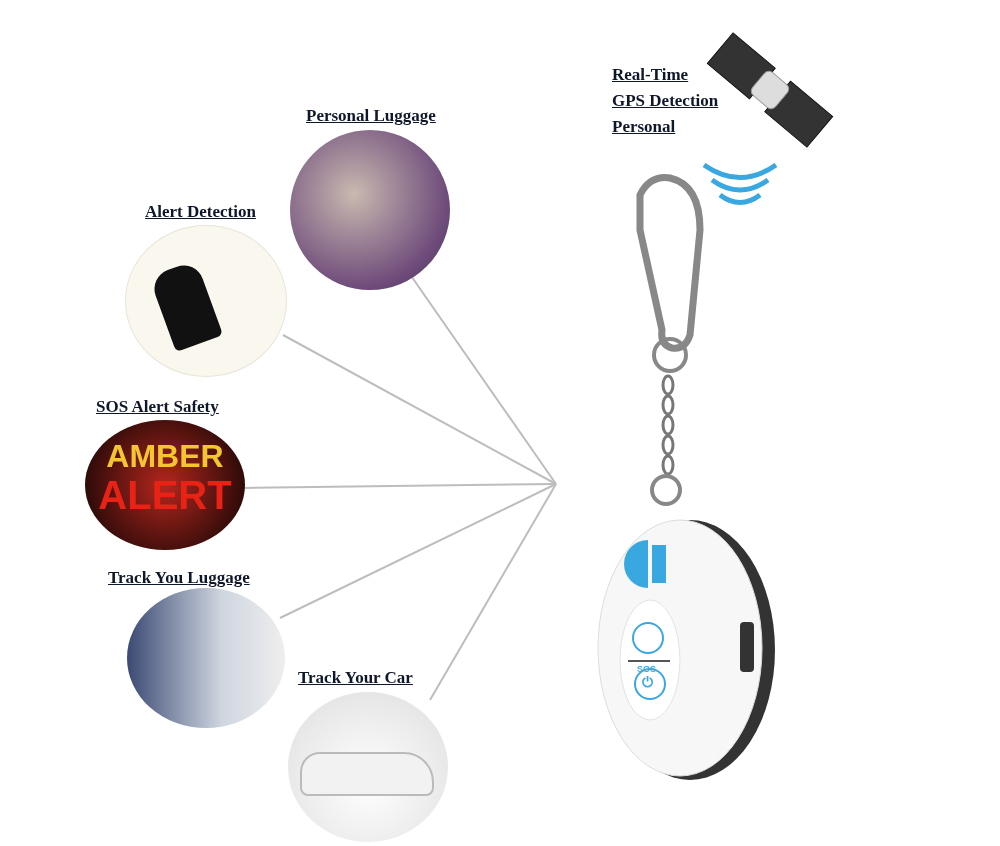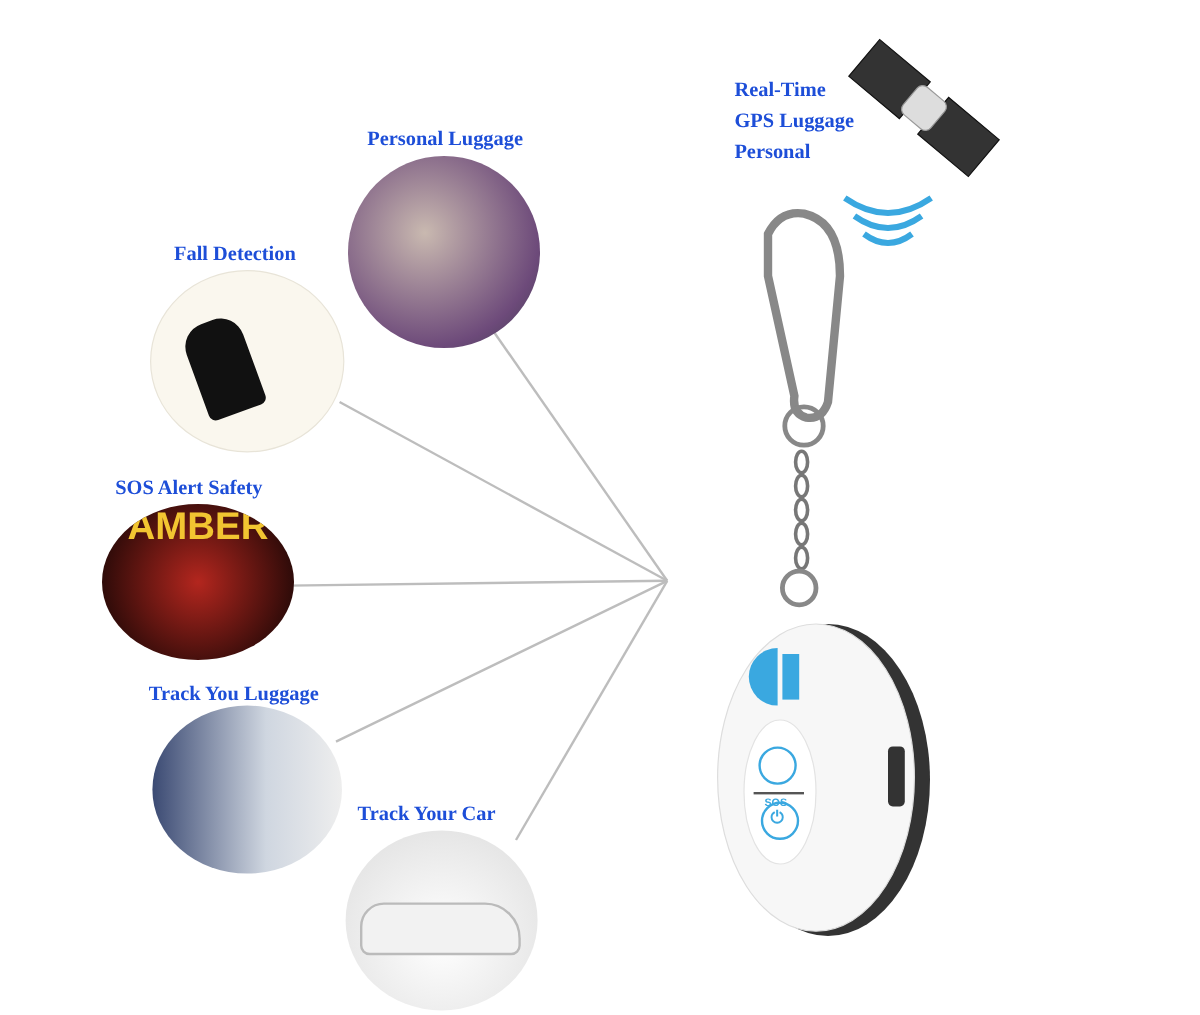--- a/index.html
+++ b/index.html
@@ -1,17 +1,17 @@
 <!DOCTYPE html>
 <html><head>
 <meta charset="utf-8">
 <style>
   html,body{margin:0;padding:0;background:#fff;}
   body{width:1000px;height:846px;position:relative;overflow:hidden;font-family:"Liberation Serif","DejaVu Serif",serif;}
-  .label{position:absolute;font-weight:bold;font-size:17px;color:#1d4ed8;white-space:nowrap;}
+  .label{position:absolute;font-weight:bold;font-size:17px;color:#0f172a;white-space:nowrap;text-decoration:underline;}
   .circle{position:absolute;border-radius:50%;overflow:hidden;}
   svg{position:absolute;left:0;top:0;}
 </style>
 </head>
 <body>
 
 <svg width="1000" height="846">
   <g stroke="#bdbdbd" stroke-width="2" fill="none">
     <line x1="400" y1="260" x2="556" y2="484"></line>
     <line x1="283" y1="335" x2="556" y2="484"></line>
@@ -53,38 +53,39 @@
 
   <g fill="none" stroke="#3aa8e0" stroke-width="5">
     <path d="M720 195 Q740 210 760 195"></path>
     <path d="M712 180 Q740 200 768 180"></path>
     <path d="M704 165 Q740 190 776 165"></path>
   </g>
 </svg>
 
 <div class="label" style="left:612px;top:62px;line-height:26px;">
   <div>Real-Time</div>
-  <div>GPS Luggage</div>
+  <div>GPS Detection</div>
   <div>Personal</div>
 </div>
 
 <div class="label" style="left:306px;top:106px;">Personal Luggage</div>
 <div class="circle" style="left:290px;top:130px;width:160px;height:160px;background:radial-gradient(circle at 40% 40%,#c9b9b0,#6d4a7a 70%,#3a3a4a);"></div>
 
-<div class="label" style="left:145px;top:202px;">Fall Detection</div>
+<div class="label" style="left:145px;top:202px;">Alert Detection</div>
 <div class="circle" style="left:125px;top:225px;width:160px;height:150px;background:#faf7ee;border:1px solid #e8e4d8;">
   <div style="position:absolute;left:35px;top:40px;width:50px;height:80px;background:#111;border-radius:20px 20px 6px 6px;transform:rotate(-20deg);"></div>
 </div>
 
 <div class="label" style="left:96px;top:397px;">SOS Alert Safety</div>
 <div class="circle" style="left:85px;top:420px;width:160px;height:130px;background:radial-gradient(circle,#b3261e,#2a0a08 80%);text-align:center;font-family:'Liberation Sans',sans-serif;font-weight:bold;">
-  <div style="color:#f2c531;font-size:32px;">AMBER</div>
+  <div style="color:#f2c531;font-size:32px;margin-top:18px;">AMBER</div>
+  <div style="color:#e82316;font-size:40px;line-height:40px;">ALERT</div>
 </div>
 
-<div class="label" style="left:124px;top:568px;">Track You Luggage</div>
+<div class="label" style="left:108px;top:568px;">Track You Luggage</div>
 <div class="circle" style="left:127px;top:588px;width:158px;height:140px;background:linear-gradient(90deg,#3b4a73,#cfd6e0 60%,#eee);"></div>
 
 <div class="label" style="left:298px;top:668px;">Track Your Car</div>
 <div class="circle" style="left:288px;top:692px;width:160px;height:150px;background:radial-gradient(circle at 50% 60%,#fff,#ddd);">
   <div style="position:absolute;left:12px;top:60px;width:130px;height:40px;background:#f2f2f2;border:2px solid #bbb;border-radius:20px 30px 8px 8px;"></div>
 </div>
 
 <div style="position:absolute;left:637px;top:664px;font:bold 9px 'Liberation Sans',sans-serif;color:#3aa8e0;">SOS</div>
 <div style="position:absolute;left:642px;top:674px;font:bold 14px 'DejaVu Sans',sans-serif;color:#3aa8e0;">⏻</div>
 

